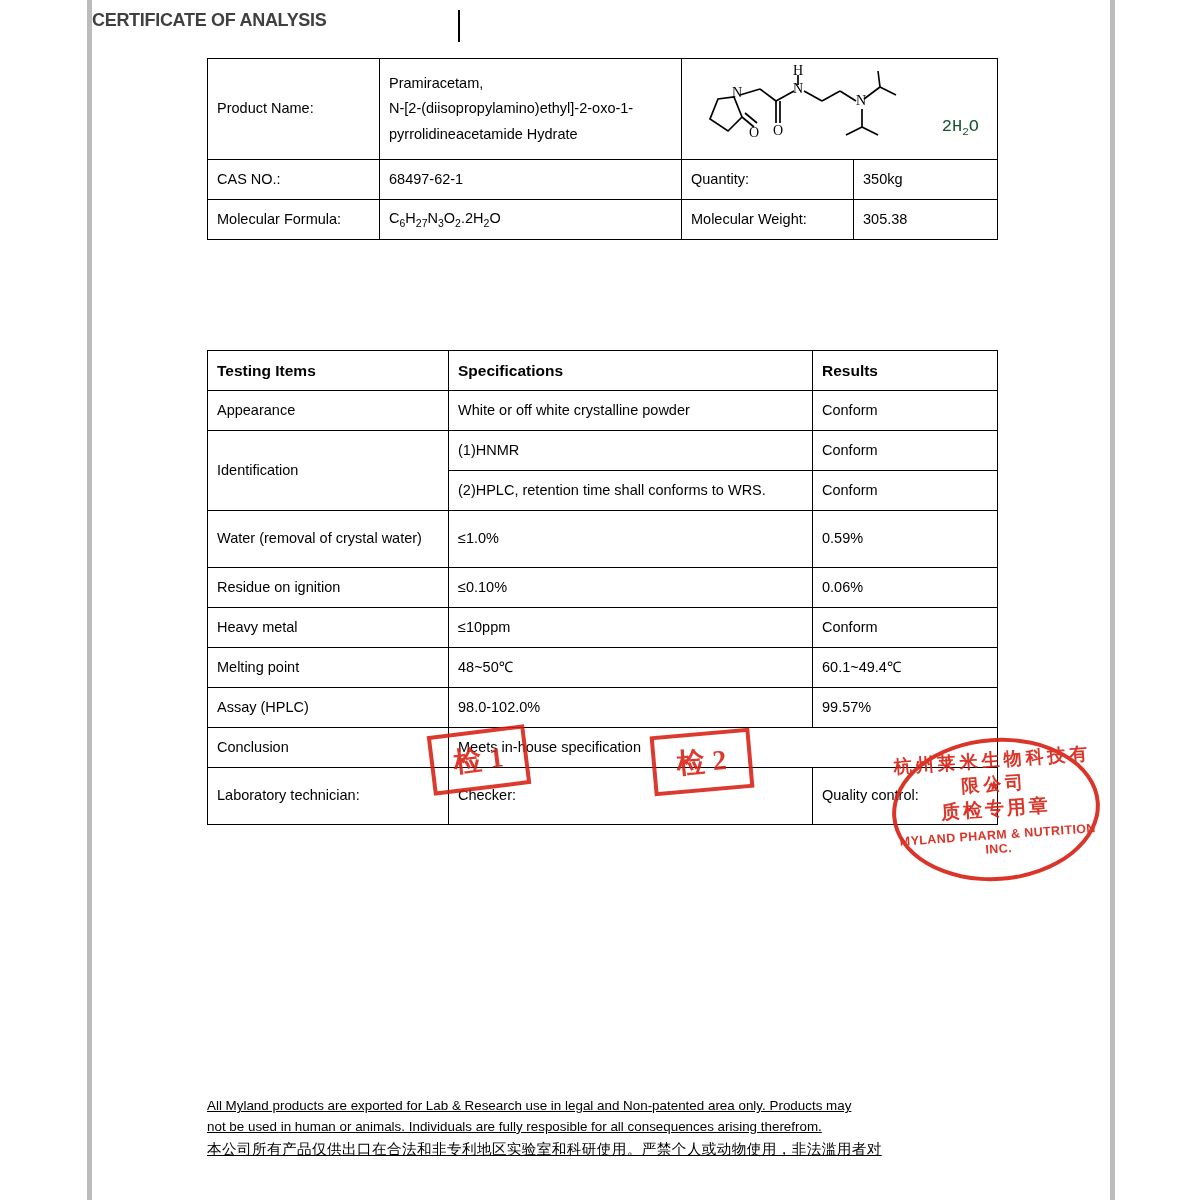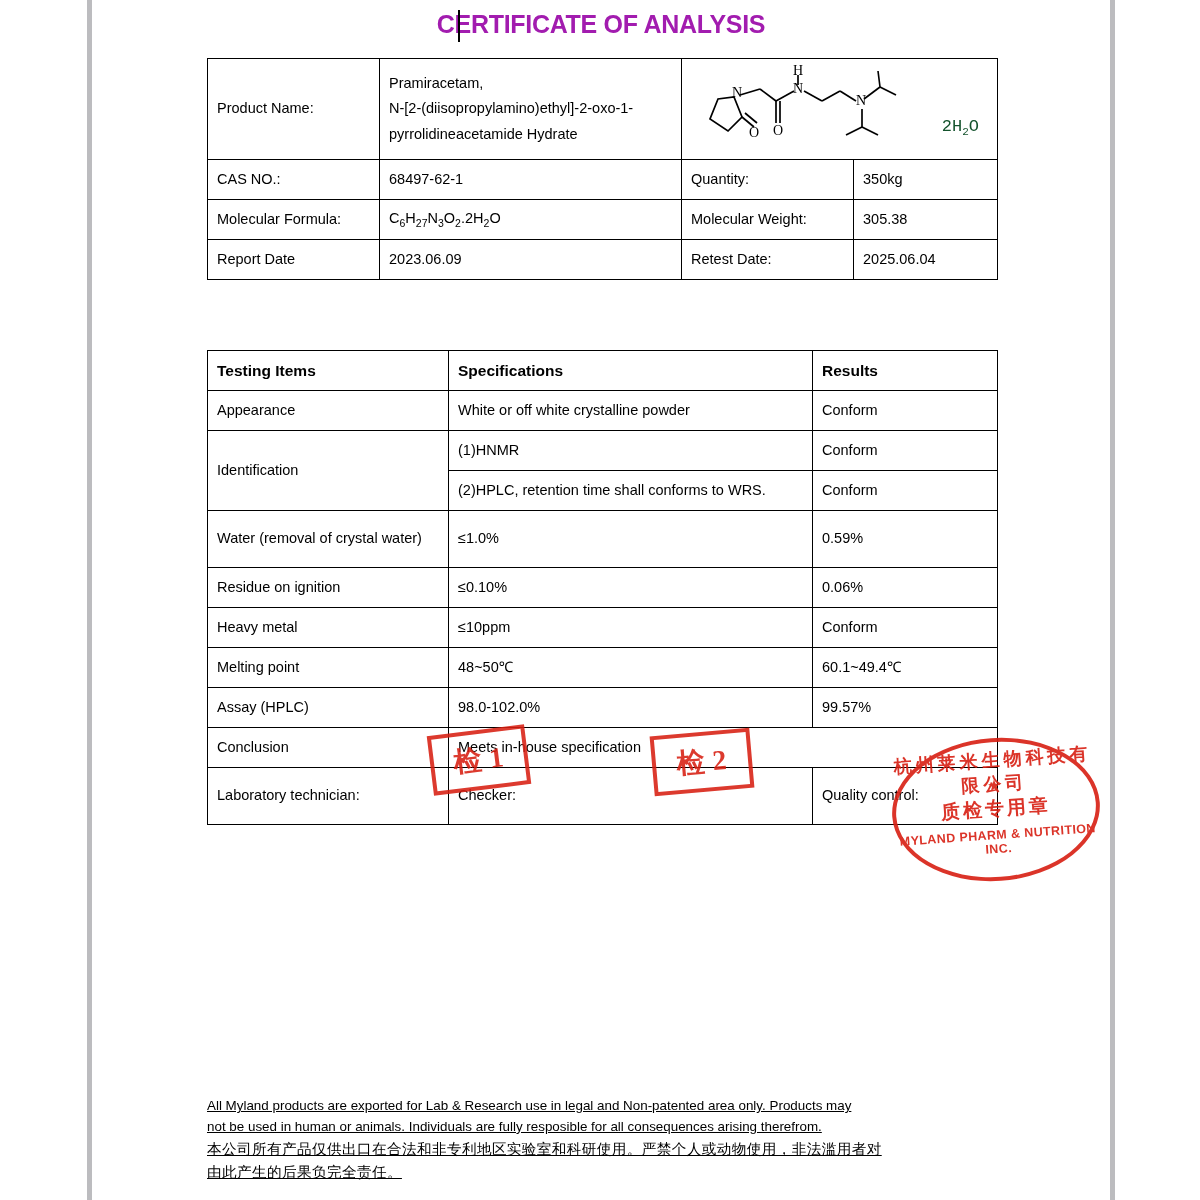--- a/index.html
+++ b/index.html
@@ -31,25 +31,24 @@
     width: 1018px;
     height: 1200px;
     background: #ffffff;
   }
 
   .doc-title {
     position: absolute;
     left: 0;
     top: 10px;
     width: 1018px;
-    text-align: center;
-    font-size: 25px;
+    font-size: 18px;
     font-weight: bold;
     letter-spacing: -0.3px;
-    color: #a21caf;
+    color: #404040;
   }
   .title-caret {
     position: absolute;
     left: 366px;
     top: 10px;
     width: 2px;
     height: 32px;
     background: #000;
   }
 
@@ -274,26 +273,20 @@
         <td>68497-62-1</td>
         <td>Quantity:</td>
         <td>350kg</td>
       </tr>
       <tr class="row-std">
         <td>Molecular Formula:</td>
         <td>C<span class="sub">6</span>H<span class="sub">27</span>N<span class="sub">3</span>O<span class="sub">2</span>.2H<span class="sub">2</span>O</td>
         <td>Molecular Weight:</td>
         <td>305.38</td>
       </tr>
-      <tr class="row-std">
-        <td>Report Date</td>
-        <td>2023.06.09</td>
-        <td>Retest Date:</td>
-        <td>2025.06.04</td>
-      </tr>
     </tbody>
   </table>
 
   <table class="items-table">
     <colgroup>
       <col style="width:241px">
         <col style="width:364px">
         <col style="width:185px">
     </colgroup>
     <thead>
@@ -369,16 +362,15 @@
     <div class="arc-top">杭州莱米生物科技有限公司</div>
     <div class="stamp-star">★</div>
     <div class="center-line">质检专用章</div>
     <div class="arc-bottom">MYLAND PHARM &amp; NUTRITION INC.</div>
   </div>
 
   <div class="footer">
     <div>All Myland products are exported for Lab &amp; Research use in legal and Non-patented area only. Products may</div>
     <div>not be used in human or animals. Individuals are fully resposible for all consequences arising therefrom.</div>
     <div class="cn">本公司所有产品仅供出口在合法和非专利地区实验室和科研使用。严禁个人或动物使用，非法滥用者对</div>
-    <div class="cn">由此产生的后果负完全责任。</div>
   </div>
 
 </div>
 
 </body></html>

